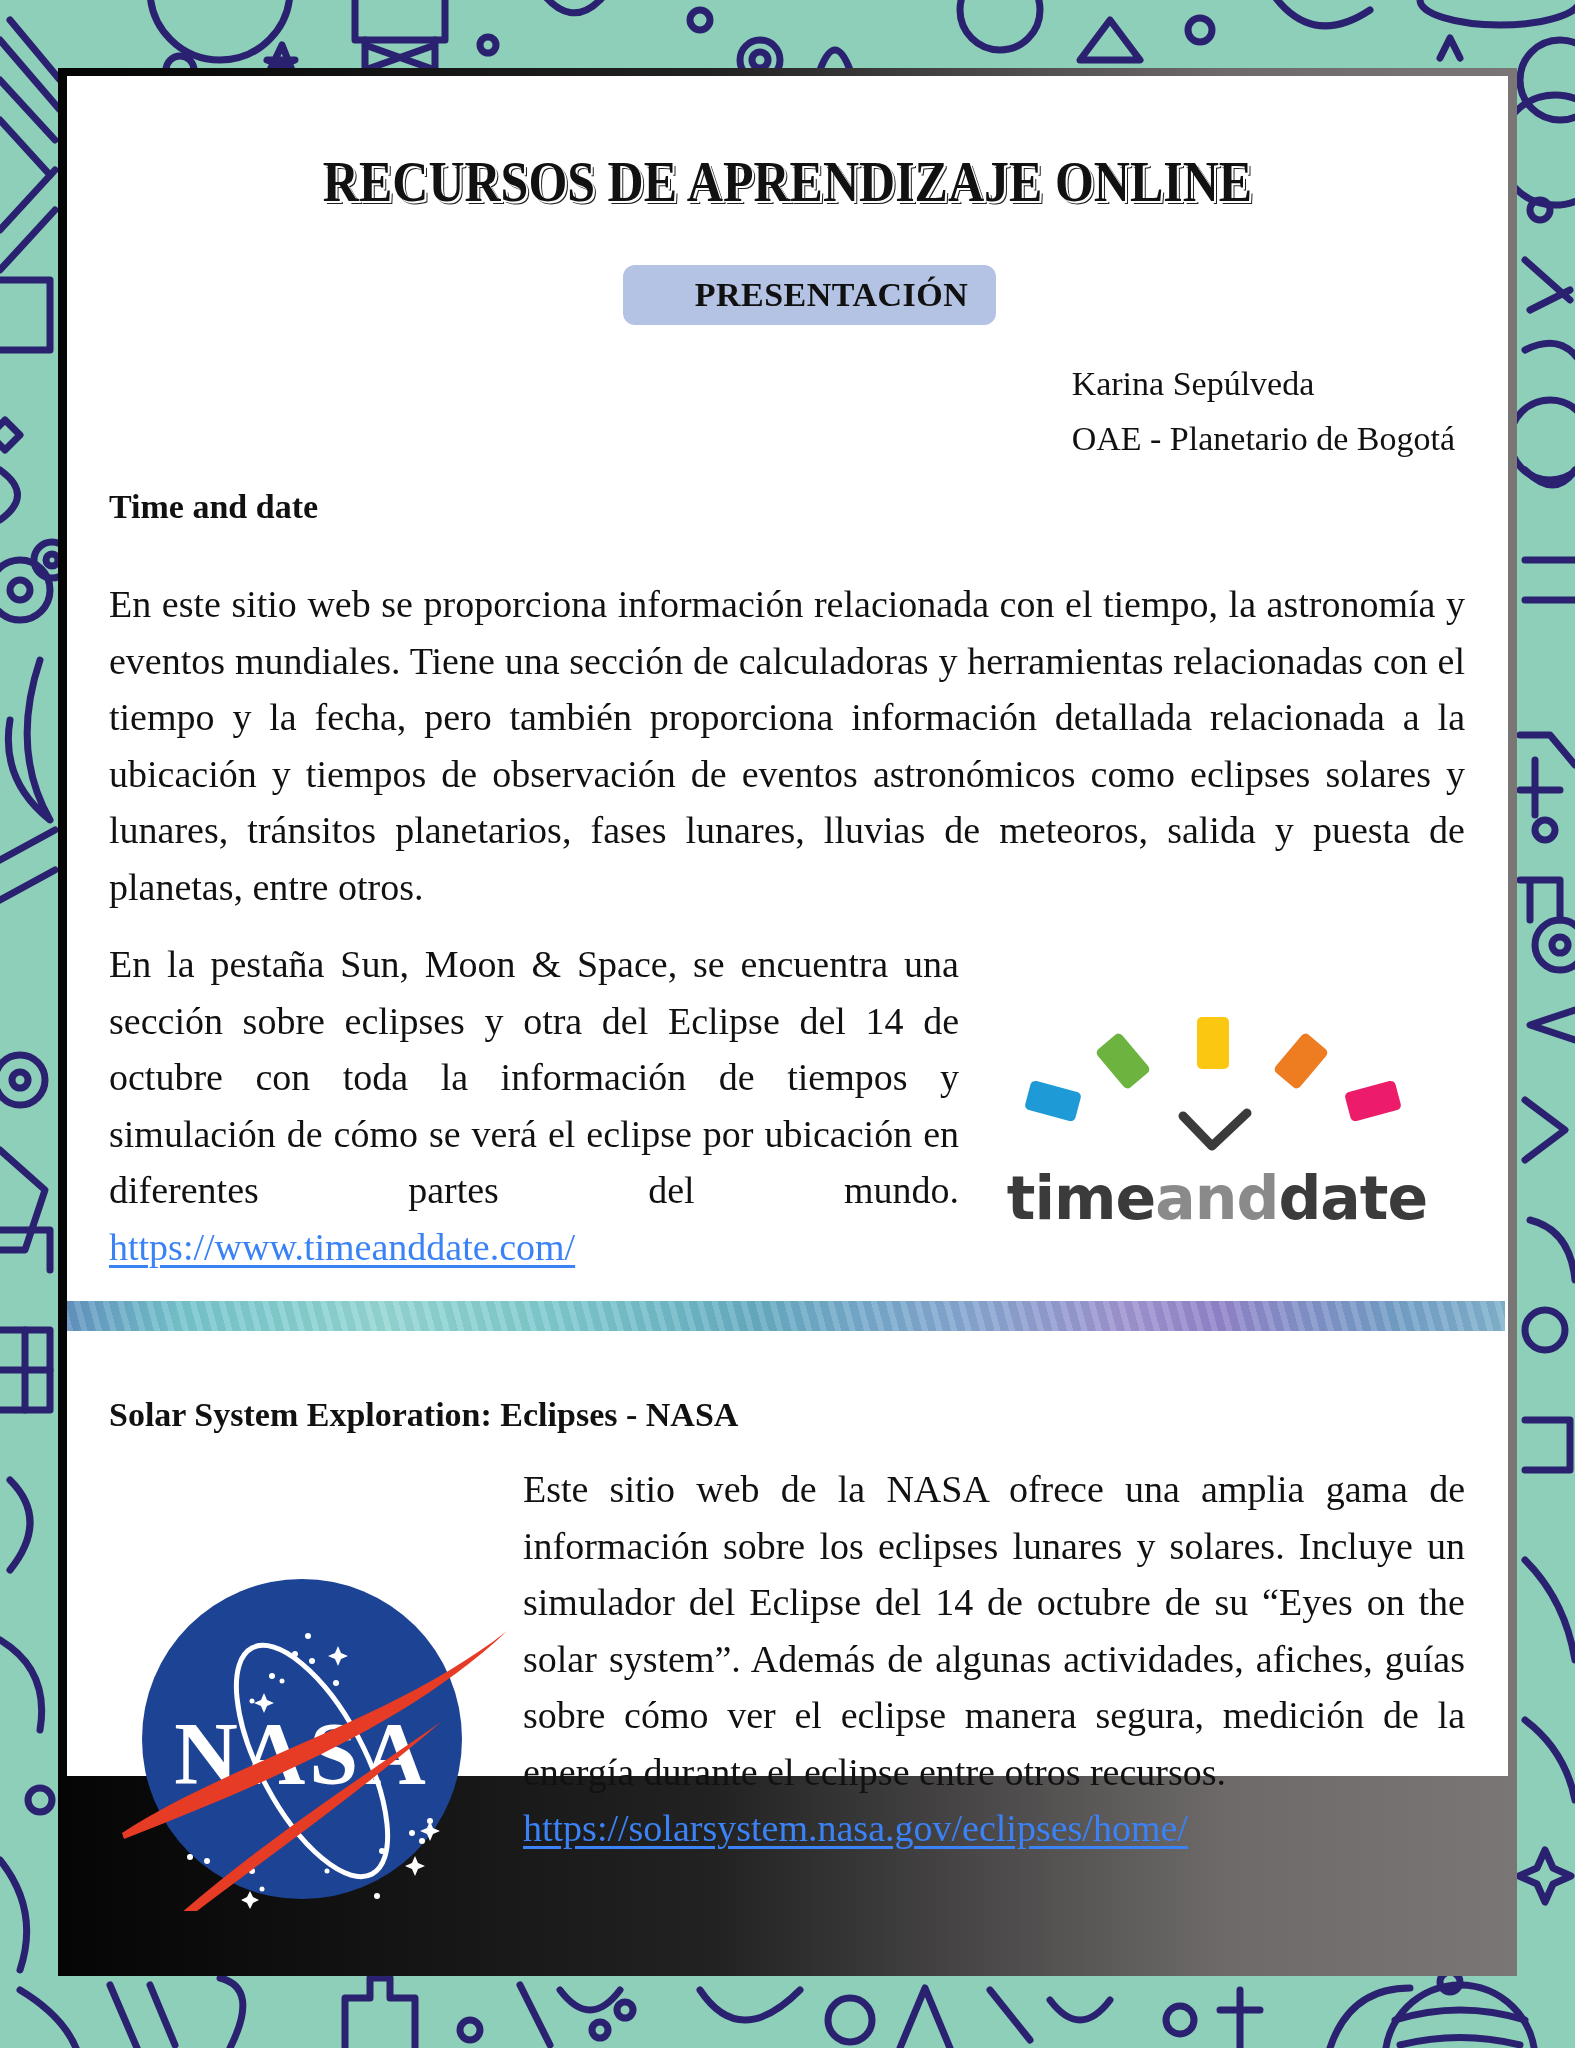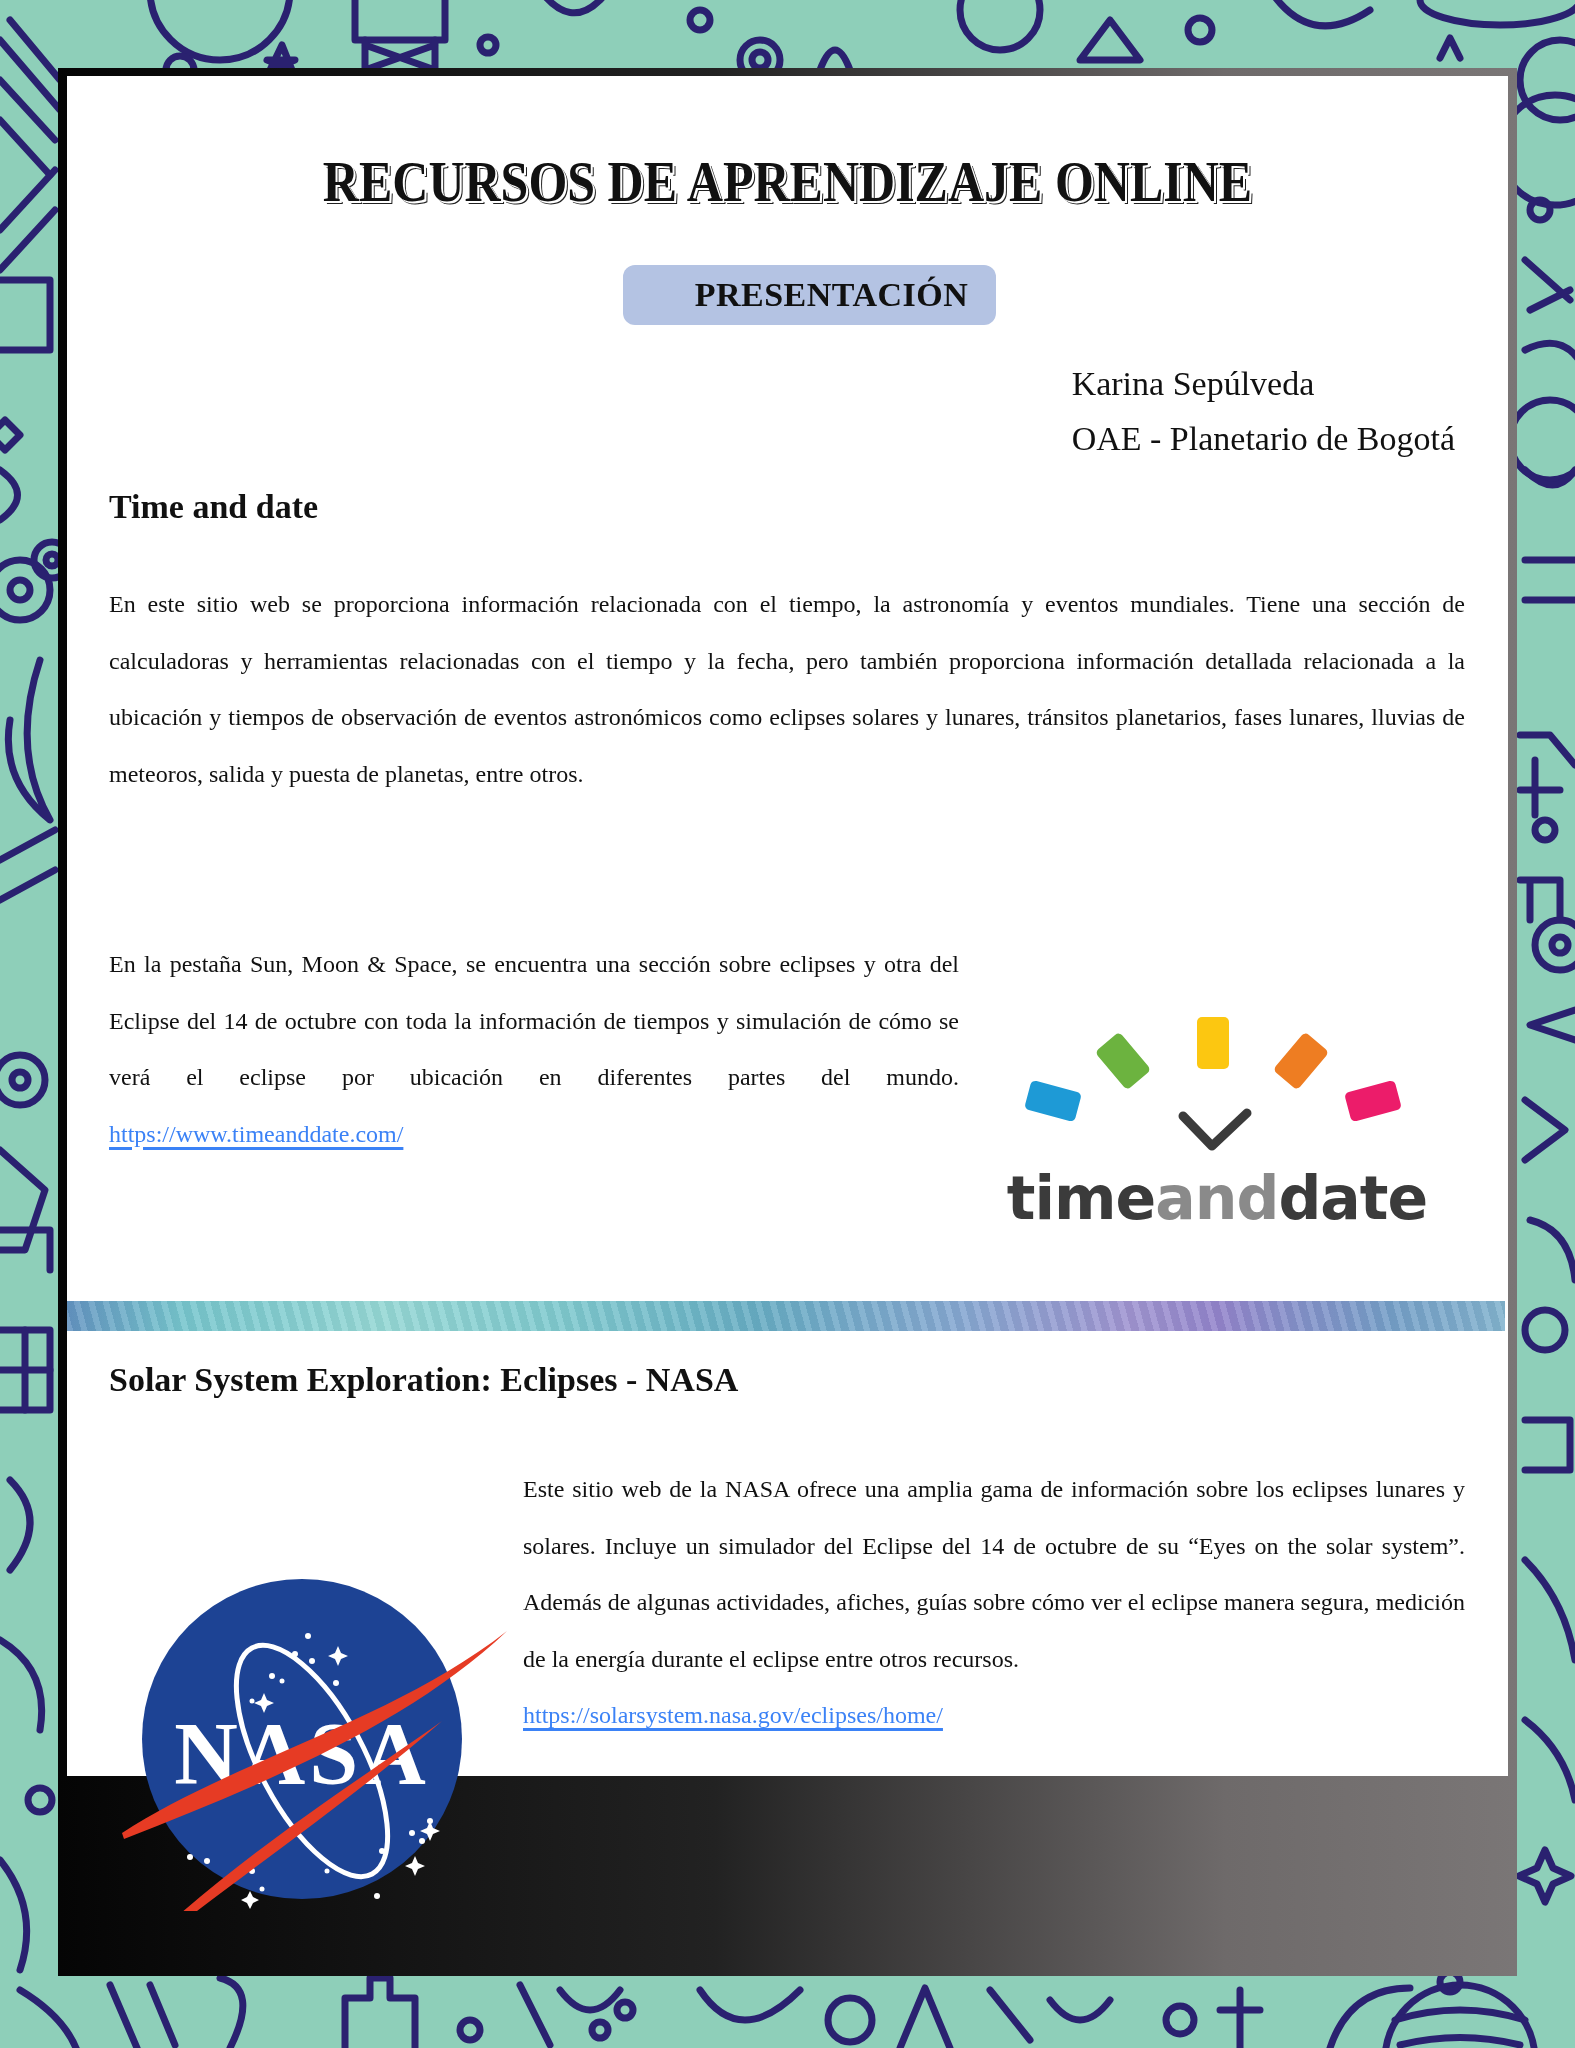--- a/index.html
+++ b/index.html
@@ -32,21 +32,21 @@
       background: #b4c3e3; border-radius: 12px;
       display: flex; align-items: center; justify-content: center;
       font-weight: bold; font-size: 34px; letter-spacing: 0.5px; padding-left: 44px;
     }
     .author {
       right: 53px; top: 280px; text-align: left;
       font-size: 34px; line-height: 55px;
     }
     .h2 { font-weight: bold; font-size: 34px; font-family: Liberation Serif, serif; }
     .para {
-      font-size: 24px; line-height: 56.5px; text-align: justify;
+      font-size: 38px; line-height: 56.5px; text-align: justify;
       text-align-last: left;
     }
     .link { color: #3b82f6; text-decoration: underline; text-decoration-thickness: 3px; text-underline-offset: 5px; }
     .divider {
       left: 0; width: 1438px; top: 1225px; height: 30px;
       background: linear-gradient(90deg, #5b8fbf 0%, #6fc3cb 8%, #8fd6d3 22%, #77c6cc 35%, #5fa9c1 48%, #7fa3cf 62%, #9b8fcf 74%, #8d7ec9 80%, #6d9ac5 92%, #7cb0cc 100%);
       opacity: 0.95;
     }
     .divider::after {
       content: ""; position: absolute; inset: 0;
@@ -173,21 +173,21 @@
       <rect x="340" y="95" width="52" height="30" rx="5" fill="#ec1c6a" transform="rotate(-15 366 110)"></rect>
       <path d="M176 125 L205 155 L240 122" fill="none" stroke="#3b3b3b" stroke-width="9" stroke-linecap="round" stroke-linejoin="round"></path>
     </g>
     <text x="210" y="228" text-anchor="middle" font-family="DejaVu Sans, sans-serif" font-size="60" font-weight="bold" letter-spacing="-1">
       <tspan fill="#3b3b3b">time</tspan><tspan fill="#8a8a8a">and</tspan><tspan fill="#3b3b3b">date</tspan>
     </text>
   </svg>
 
   <div class="abs divider"></div>
 
-  <div class="abs h2" style="left:42px; top:1285px;">Solar System Exploration: Eclipses - NASA</div>
+  <div class="abs h2" style="left:42px; top:1320px;">Solar System Exploration: Eclipses - NASA</div>
 
   <div class="abs para" style="left:456px; top:1385px; width:942px;">
     <span>Este sitio web de la NASA ofrece una amplia gama de información sobre los eclipses lunares y solares. Incluye un simulador del Eclipse del 14 de octubre de su  “Eyes on the solar system”. Además de algunas actividades, afiches, guías sobre cómo ver el eclipse manera segura, medición de la energía durante el eclipse entre otros recursos.</span><br>
     <a class="link" href="#">https://solarsystem.nasa.gov/eclipses/home/</a>
   </div>
 
   <svg class="abs" style="left:45px; top:1445px;" width="400" height="390" viewBox="0 0 400 390">
     <circle cx="190" cy="218" r="160" fill="#1d4394"></circle>
     <g fill="#ffffff">
       <circle cx="196" cy="115" r="3"></circle>

